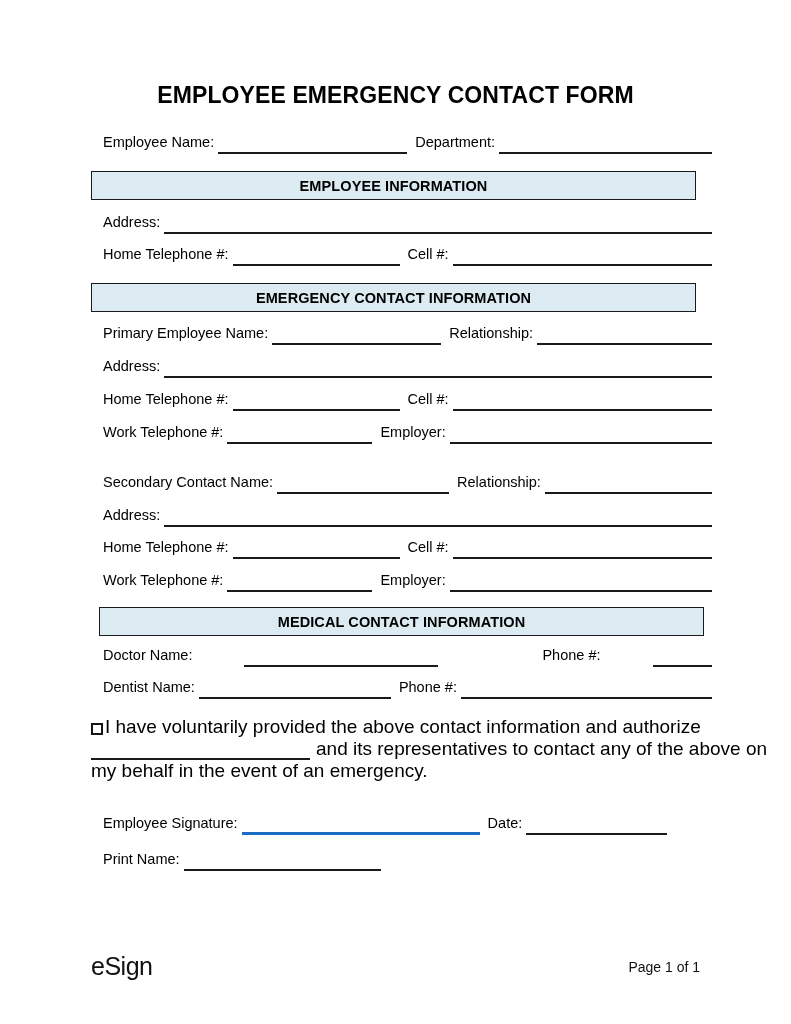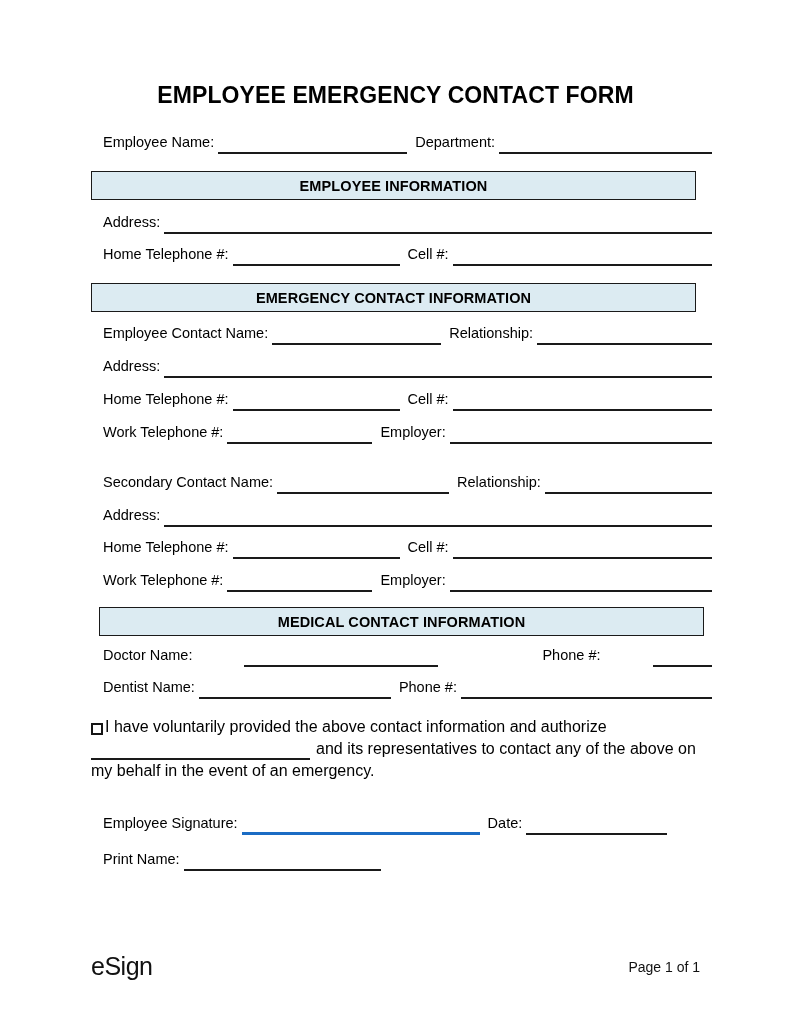--- a/index.html
+++ b/index.html
@@ -87,21 +87,21 @@
     letter-spacing: 0.1px;
     white-space: nowrap;
   }
 
   
   .auth-block {
     position: absolute;
     left: 0;
     top: 716px;
     width: 609px;
-    font-size: 16px;
+    font-size: 19px;
     line-height: 22px;
   }
   .auth-line {
     display: flex;
     align-items: flex-end;
     height: 22px;
     white-space: nowrap;
   }
   .checkbox {
     width: 12px;
@@ -179,21 +179,21 @@
       <span class="gap"></span>
       <span class="lbl">Cell #:</span>
       <span class="blank grow"></span>
     </div>
 
     <div class="section-bar" style="top:283px;">
       <span class="bar-text">EMERGENCY CONTACT INFORMATION</span>
     </div>
 
     <div class="row" style="top:325px;">
-      <span class="lbl">Employee Contact Name:</span>
+      <span class="lbl">Primary Employee Name:</span>
       <span class="blank" style="width:169px;"></span>
       <span class="gap"></span>
       <span class="lbl">Relationship:</span>
       <span class="blank grow"></span>
     </div>
 
     <div class="row" style="top:358px;">
       <span class="lbl">Address:</span>
       <span class="blank grow"></span>
     </div>

